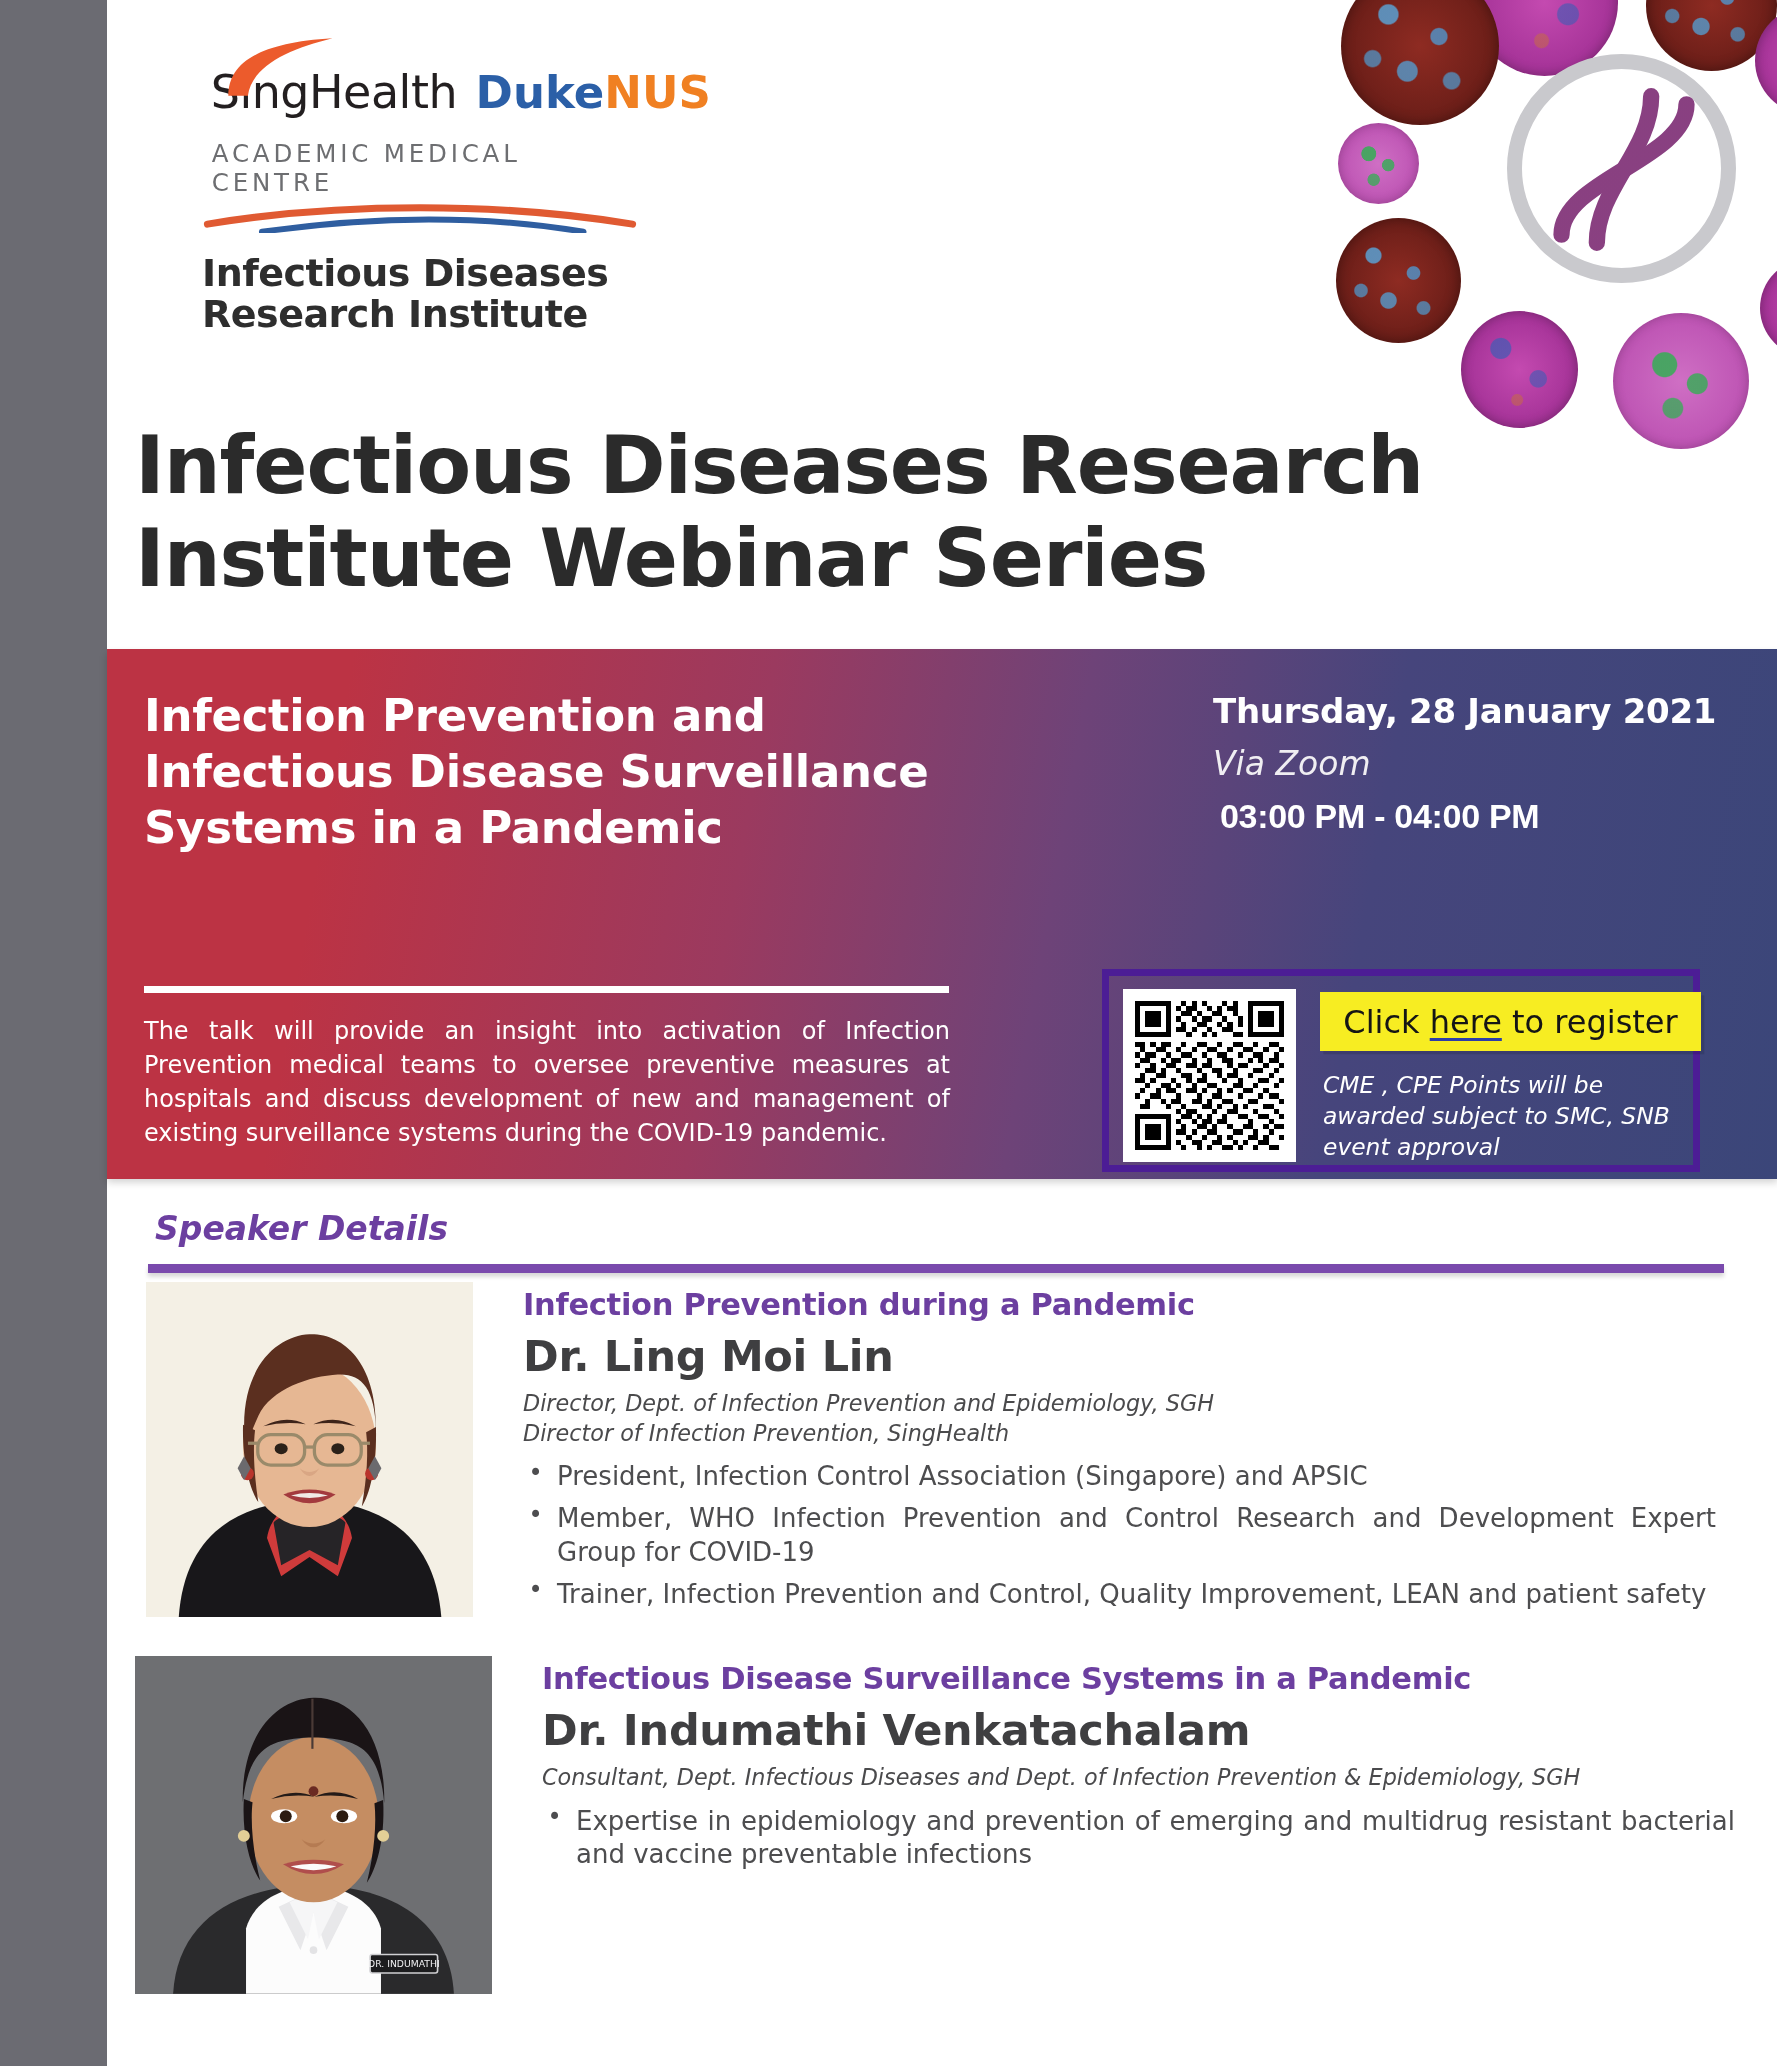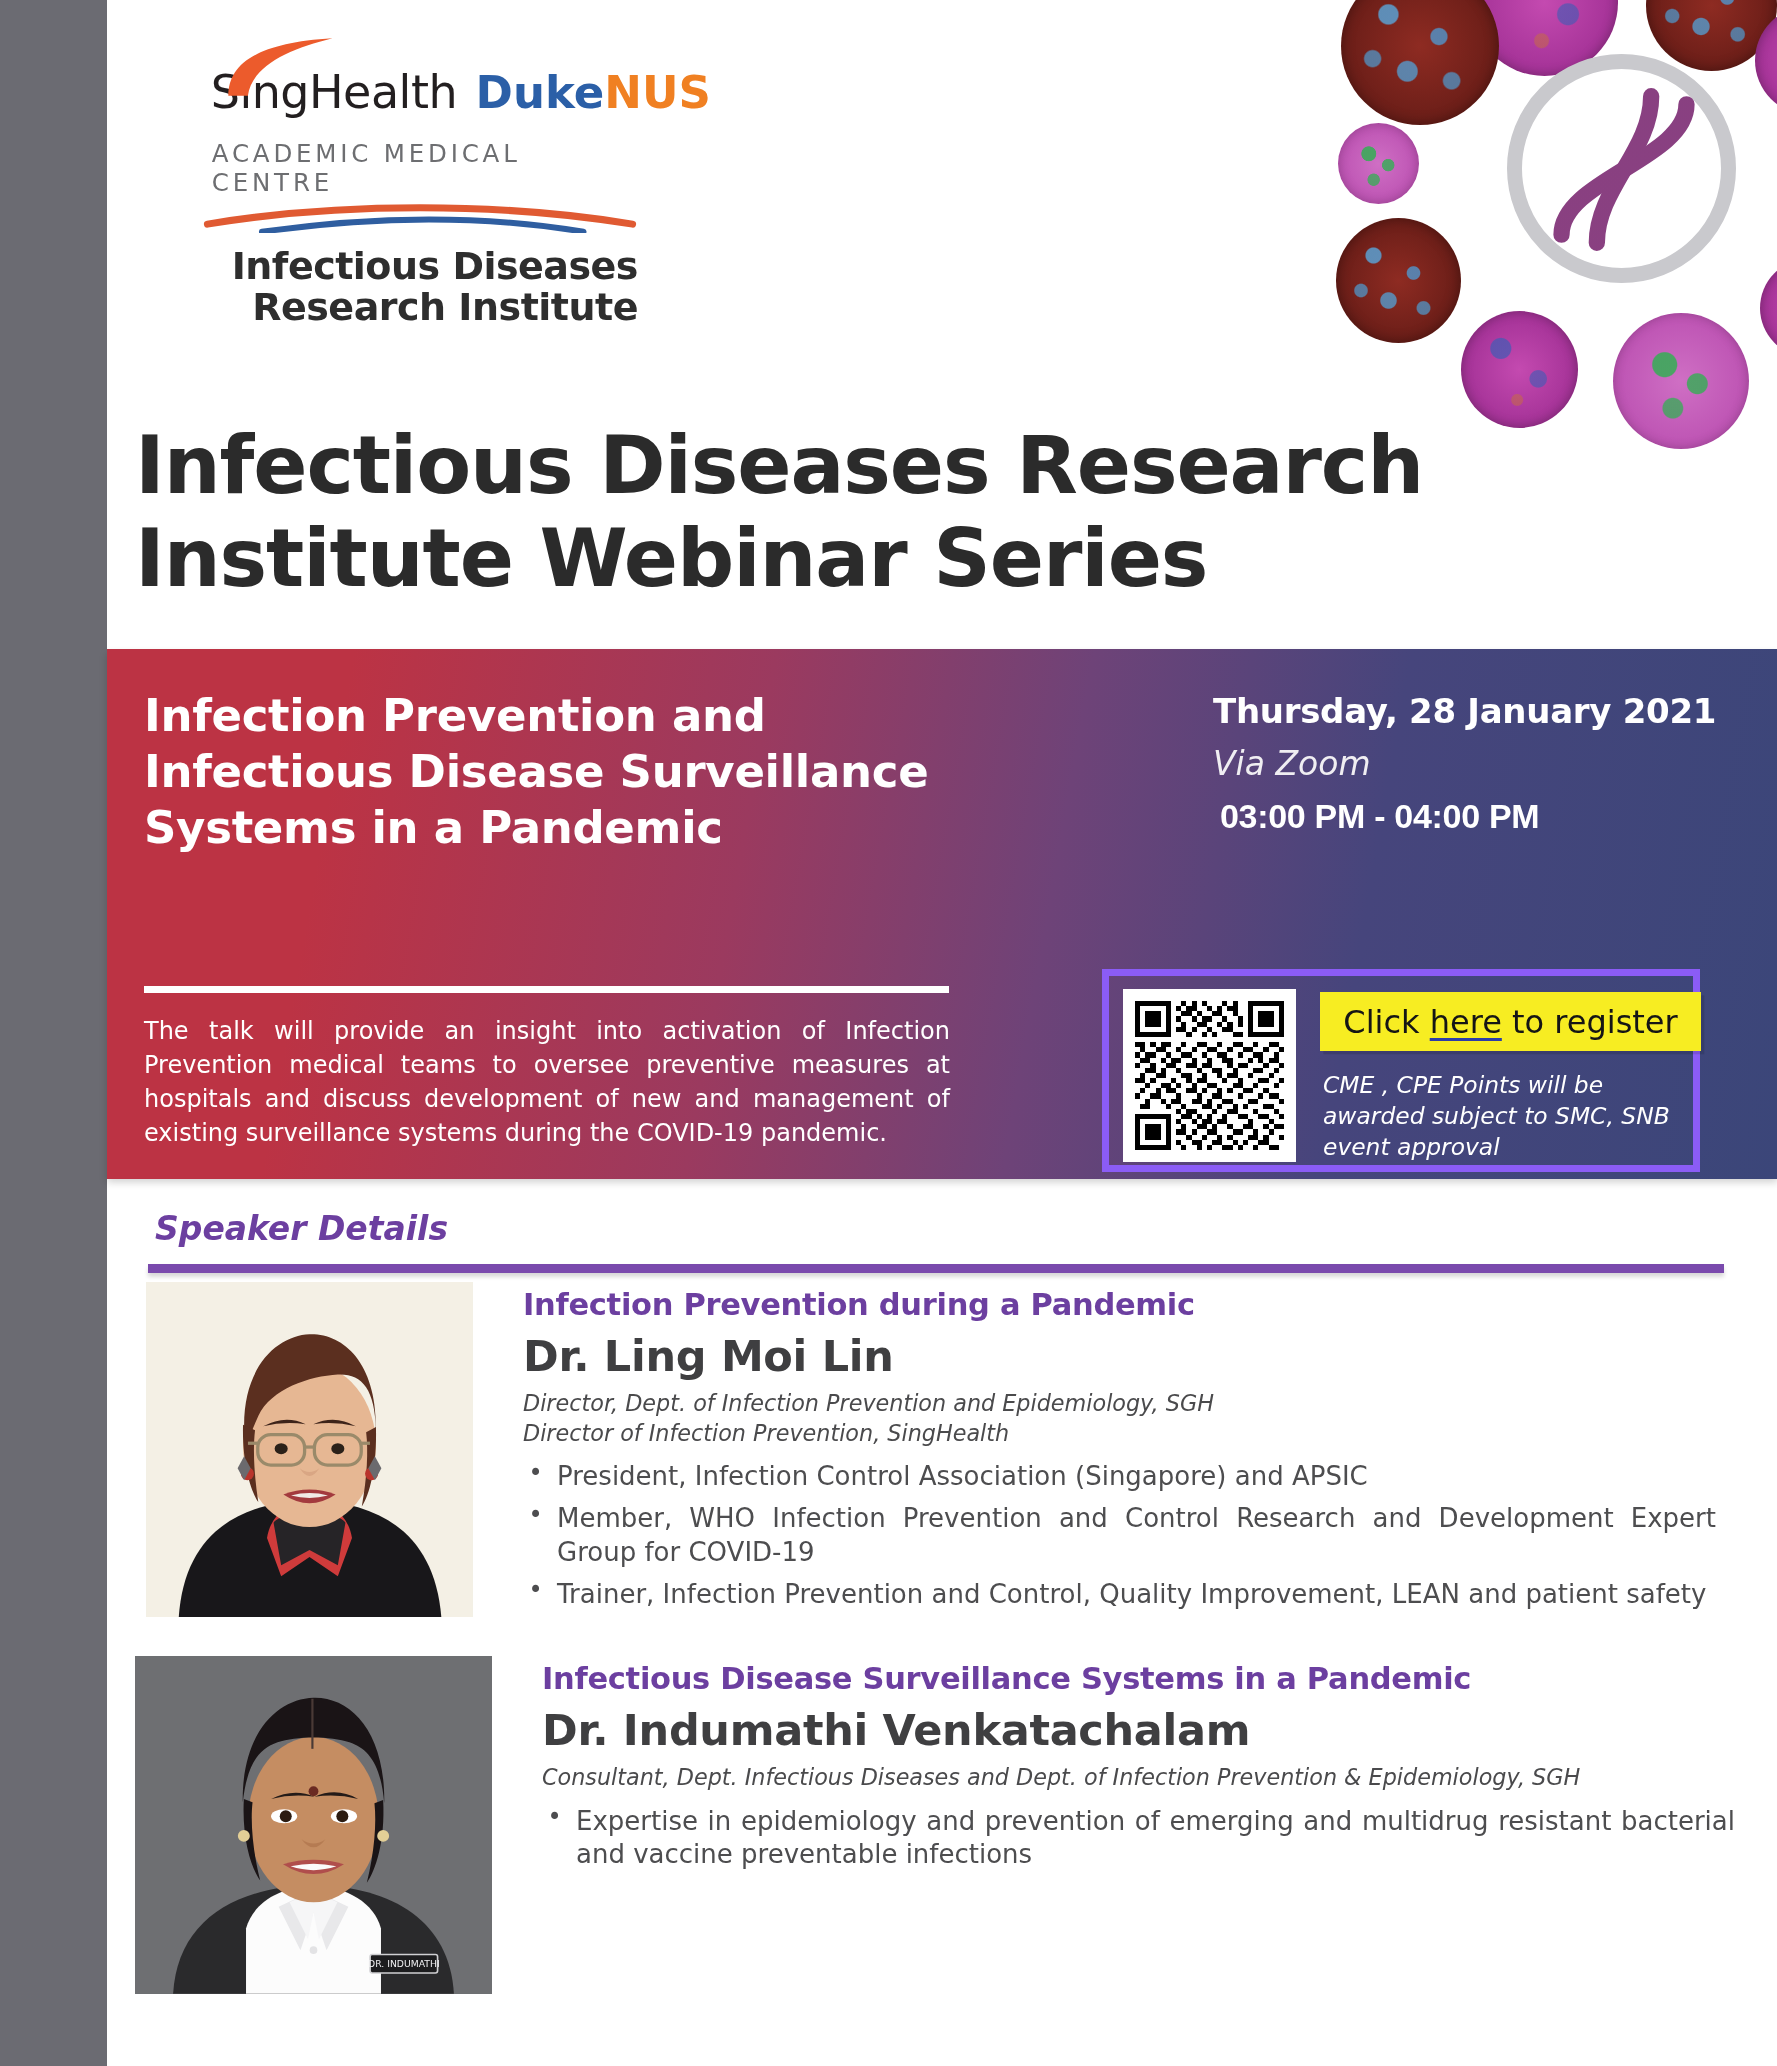--- a/index.html
+++ b/index.html
@@ -134,27 +134,27 @@
     padding-left: 9.8px;
     margin-top: 20px;
     font-size: 24.5px;
     letter-spacing: 3.8px;
     color: #6d6e71;
     font-family: "DejaVu Sans", sans-serif;
   }
   .logo-arcs { position: relative; height: 33px; margin-top: 3.3px; }
   .logo-arcs svg { position: absolute; left: 0; top: 0; }
   .idri-name {
-    margin-top: 13px;
+    margin-top: 20px;
     font-size: 38px;
     font-weight: bold;
     line-height: 1.08;
     color: #2e2e2e;
     letter-spacing: -0.5px;
-    text-align: right;
+    text-align: left;
     width: 436px;
     font-family: "DejaVu Sans", sans-serif;
   }
 
   
   .main-title {
     position: absolute;
     left: 135px; top: 420px;
     width: 1471px;
     font-size: 80px;
@@ -231,21 +231,21 @@
     letter-spacing: -0.3px;
     font-family: Liberation Sans, sans-serif;
     margin-left: 7px;
   }
 
   
   .reg-panel {
     position: absolute;
     left: 1102px; top: 969px;
     width: 598px; height: 203px;
-    border: 7px solid #8b5cf6;
+    border: 7px solid #4c1d95;
     background: transparent;
   }
   .qr-box {
     position: absolute;
     left: 14px; top: 13px;
     width: 173px; height: 173px;
     background: #ffffff;
     padding: 12px;
   }
   .qr-box svg { display: block; width: 100%; height: 100%; }

